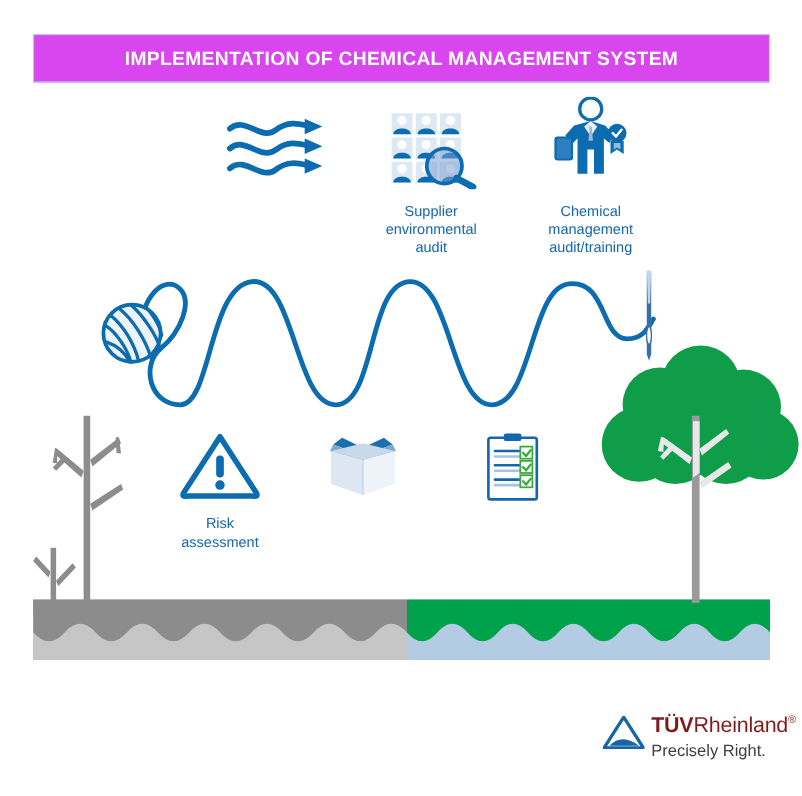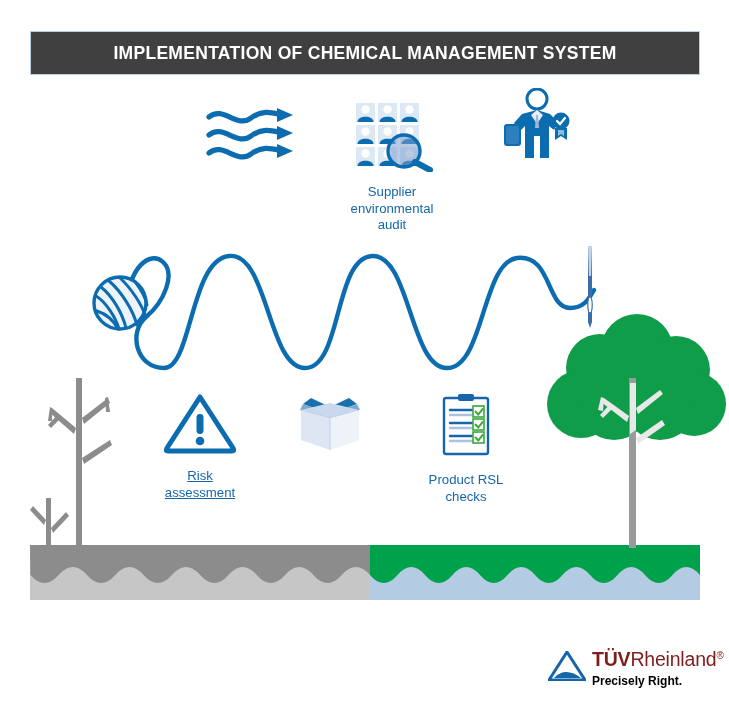--- a/index.html
+++ b/index.html
@@ -1,21 +1,21 @@
 <!DOCTYPE html>
 <html><head>
 <meta charset="utf-8">
 <style>
   html,body{margin:0;padding:0;background:#ffffff;}
   body{width:729px;height:724px;position:relative;overflow:hidden;
        font-family:"Liberation Sans",sans-serif;}
 
   
   .banner{position:absolute;left:30px;top:31px;width:670px;height:44px;
-          background:#404040;border:1px solid #b9cfe6;box-sizing:border-box;
+          background:#d946ef;border:1px solid #b9cfe6;box-sizing:border-box;
           display:flex;align-items:center;justify-content:center;}
   .banner-title{color:#ffffff;font-size:17.5px;font-weight:bold;
                 letter-spacing:.3px;white-space:nowrap;}
 
   
   .scene{position:absolute;left:0;top:0;width:729px;height:724px;}
 
   
   .icon-block{position:absolute;text-align:center;}
   .icon-art{position:relative;margin:0 auto;}
@@ -29,39 +29,39 @@
   .b2{left:322px;top:100px;width:140px;}
   .b2 .icon-art{width:100px;height:72px;}
   .b2 .icon-label{margin-top:12px;}
 
   .b3{left:462px;top:88px;width:150px;}
   .b3 .icon-art{width:90px;height:82px;}
   .b3 .icon-label{margin-top:14px;}
 
   .b4{left:125px;top:392px;width:150px;}
   .b4 .icon-art{width:80px;height:62px;}
-  .b4 .icon-label{margin-top:14px;text-decoration:underline;}
+  .b4 .icon-label{margin-top:14px;}
 
   .b5{left:250px;top:396px;width:160px;}
   .b5 .icon-art{width:90px;height:56px;}
   .b5 .icon-label{margin-top:16px;}
 
   .b6{left:400px;top:392px;width:132px;}
   .b6 .icon-art{width:60px;height:64px;}
   .b6 .icon-label{margin-top:16px;}
 
   
   .logo{position:absolute;left:548px;top:648px;width:165px;height:48px;}
   .logo-mark{position:absolute;left:0;top:3px;width:38px;height:30px;}
   .logo-word{position:absolute;left:44px;top:0px;font-size:19.5px;
              color:#7f1d1d;white-space:nowrap;letter-spacing:-.2px;}
   .logo-word b{font-weight:bold;}
   .logo-word .reg{font-size:10px;vertical-align:super;}
-  .logo-tag{position:absolute;left:44px;top:26px;font-size:12px;
-            color:#000000;white-space:nowrap;font-weight:bold;}
+  .logo-tag{position:absolute;left:44px;top:26px;font-size:15px;
+            color:#404040;white-space:nowrap;}
 </style>
 </head>
 <body>
 
 <div class="banner">
   <div class="banner-title">IMPLEMENTATION OF CHEMICAL MANAGEMENT SYSTEM</div>
 </div>
 
 <svg class="scene" viewBox="0 0 729 724" width="729" height="724">
 
@@ -252,20 +252,23 @@
 
       <rect x="12" y="36" width="17" height="22" rx="3" fill="#0b6cb0"></rect>
       <rect x="14" y="38" width="13" height="18" rx="2" fill="#2e7fbd"></rect>
 
       <circle cx="69" cy="33" r="8.5" fill="#0b6cb0"></circle>
       <path d="M65 33 l3 3 l5 -6" fill="none" stroke="#ffffff" stroke-width="2.2" stroke-linecap="round"></path>
       <polygon points="63,40 63,52 69,48 75,52 75,40" fill="#0b6cb0"></polygon>
       <polygon points="66,42 72,42 72,48 69,46 66,48" fill="#ffffff" opacity="0.55"></polygon>
     </svg>
   </div>
+  <div class="icon-label">Chemical
+management
+audit/training</div>
 </div>
 
 <div class="icon-block b4">
   <div class="icon-art">
     <svg viewBox="0 0 80 62" width="80" height="62">
       <path d="M40 5 L73 56 C75 60, 72 59, 69 59 L11 59
                C8 59, 5 60, 7 56 Z" fill="none" stroke="#0b6cb0" stroke-width="5" stroke-linejoin="round"></path>
       <rect x="36.5" y="22" width="7" height="20" rx="3.4" fill="#0b6cb0"></rect>
       <circle cx="40" cy="49" r="4.3" fill="#0b6cb0"></circle>
     </svg>
@@ -312,22 +315,20 @@
       <g>
         <rect x="37" y="14" width="11" height="11" fill="#ffffff" stroke="#3aa93a" stroke-width="1.6"></rect>
         <path d="M39.5 19.5 l2.8 3 l4.2 -5.4" fill="none" stroke="#3aa93a" stroke-width="2" stroke-linecap="round"></path>
         <rect x="37" y="27" width="11" height="11" fill="#ffffff" stroke="#3aa93a" stroke-width="1.6"></rect>
         <path d="M39.5 32.5 l2.8 3 l4.2 -5.4" fill="none" stroke="#3aa93a" stroke-width="2" stroke-linecap="round"></path>
         <rect x="37" y="40" width="11" height="11" fill="#ffffff" stroke="#3aa93a" stroke-width="1.6"></rect>
         <path d="M39.5 45.5 l2.8 3 l4.2 -5.4" fill="none" stroke="#3aa93a" stroke-width="2" stroke-linecap="round"></path>
       </g>
     </svg>
   </div>
-  <div class="icon-label">Product RSL
-checks</div>
 </div>
 
 <div class="logo">
   <div class="logo-mark">
     <svg viewBox="0 0 38 30" width="38" height="30">
       <path d="M19 1 L37 29 L1 29 Z" fill="none" stroke="#1565a8" stroke-width="3"></path>
       <path d="M6 27 C14 18, 24 20, 33 27 Z" fill="#1565a8"></path>
       <path d="M19 5 L19 24" stroke="#ffffff" stroke-width="0"></path>
     </svg>
   </div>

